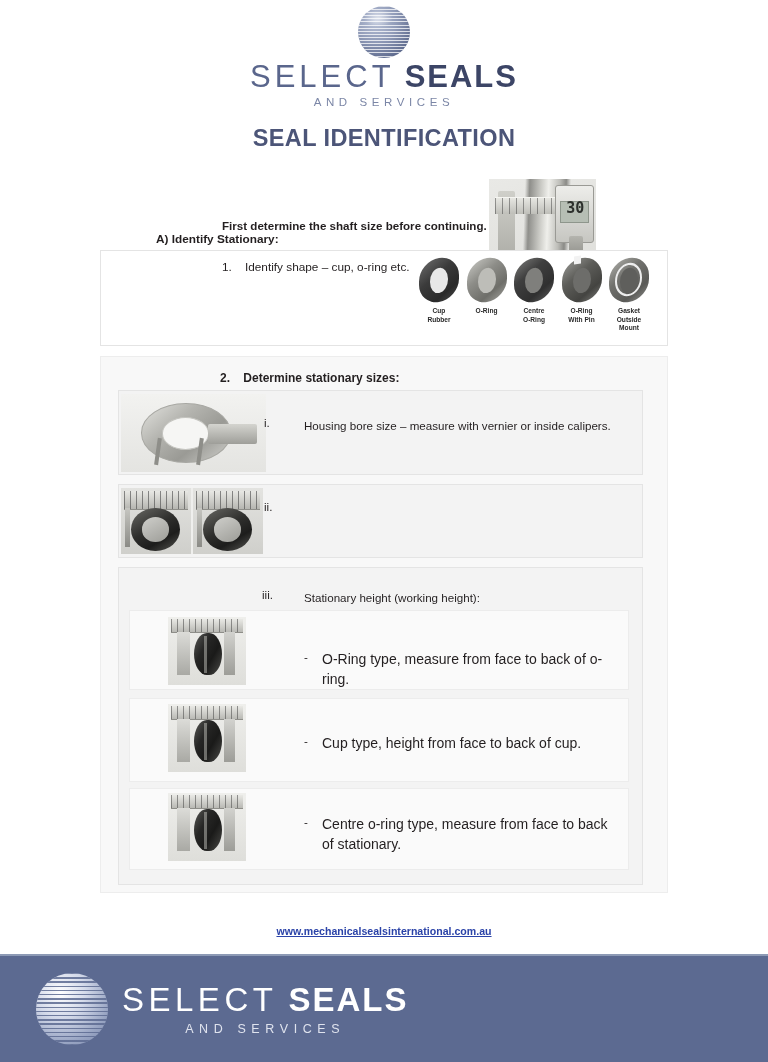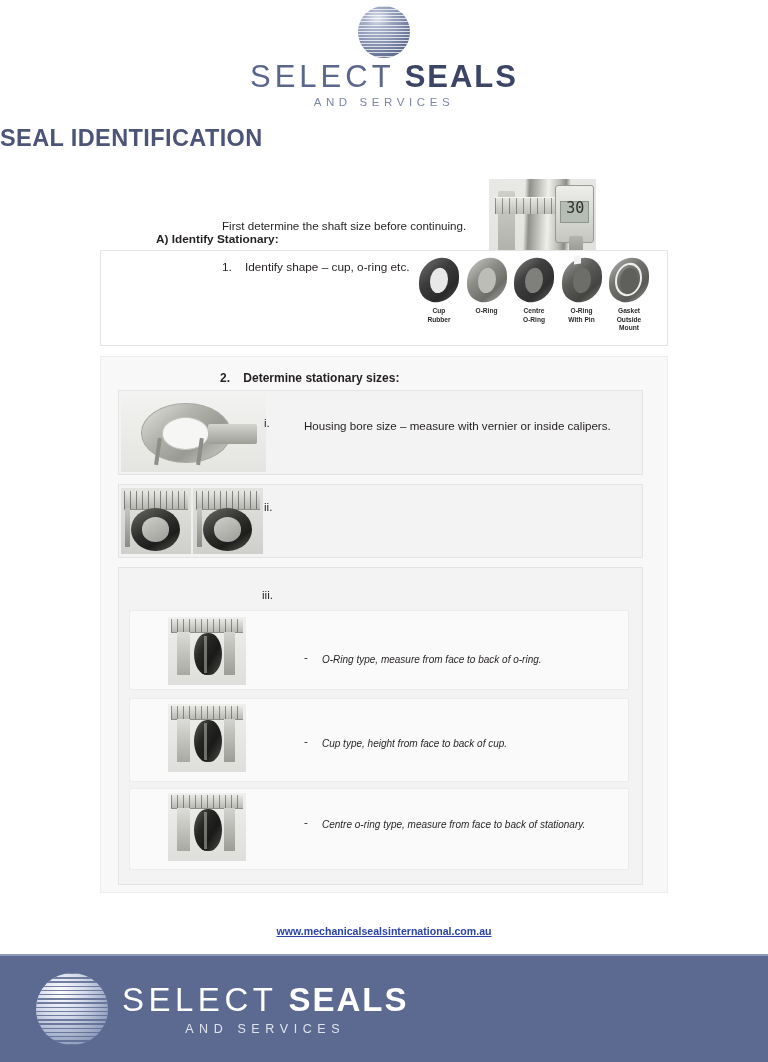--- a/index.html
+++ b/index.html
@@ -77,28 +77,29 @@
     margin-top: 4px;
     text-align: center;
   }
 
   .doc-title {
     margin-top: 17px;
     font-size: 23.5px;
     font-weight: bold;
     letter-spacing: 0.4px;
     color: #4c5578;
-    text-align: left;
+    text-align: center;
   }
 
   
   .intro-row {
     position: relative;
     margin-top: 26px;
     height: 104px;
+    font-weight: bold;
   }
   .intro-text {
     position: absolute;
     left: 222px; top: 41px;
     font-size: 11.6px;
     color: #231f20;
   }
 
   
   .photo {
@@ -208,21 +209,21 @@
     position: absolute;
     font-size: 11.6px;
     line-height: 19.5px;
     color: #231f20;
   }
   .t-i   { left: 304px; top: 416px; width: 340px; }
   .t-ii  { left: 304px; top: 498px; width: 345px; }
   .t-iii { left: 304px; top: 588px; width: 340px; }
 
   .dash { position: absolute; font-size: 11.6px; }
-  .bul-text { position: absolute; font-size: 10px; line-height: 19.5px; width: 300px; font-style: italic; }
+  .bul-text { position: absolute; font-size: 14px; line-height: 19.5px; width: 300px; }
 
   .d-1 { left: 304px; top: 650px; }
   .b-1 { left: 322px; top: 650px; }
   .d-2 { left: 304px; top: 734px; }
   .b-2 { left: 322px; top: 734px; }
   .d-3 { left: 304px; top: 815px; }
   .b-3 { left: 322px; top: 815px; }
 
   
   .seal-strip {
@@ -611,20 +612,21 @@
           <div class="ticks"></div>
         </div>
       <div class="jaw"></div>
       <div class="rubber"></div>
     </div>
   </div>
   <div class="roman r-ii">ii.</div>
 
   <div class="panel p-iii"></div>
   <div class="roman r-iii">iii.</div>
+  <div class="body-text t-iii">Stationary height (working height):</div>
 
   <div class="panel p-sub1 panel-white"></div>
   <div class="photo ph-stat ph-s1">
     <div class="top-jaw">
         <div class="ticks"></div>
       </div>
     <div class="armL"></div>
     <div class="armR"></div>
     <div class="disc"></div>
   </div>

